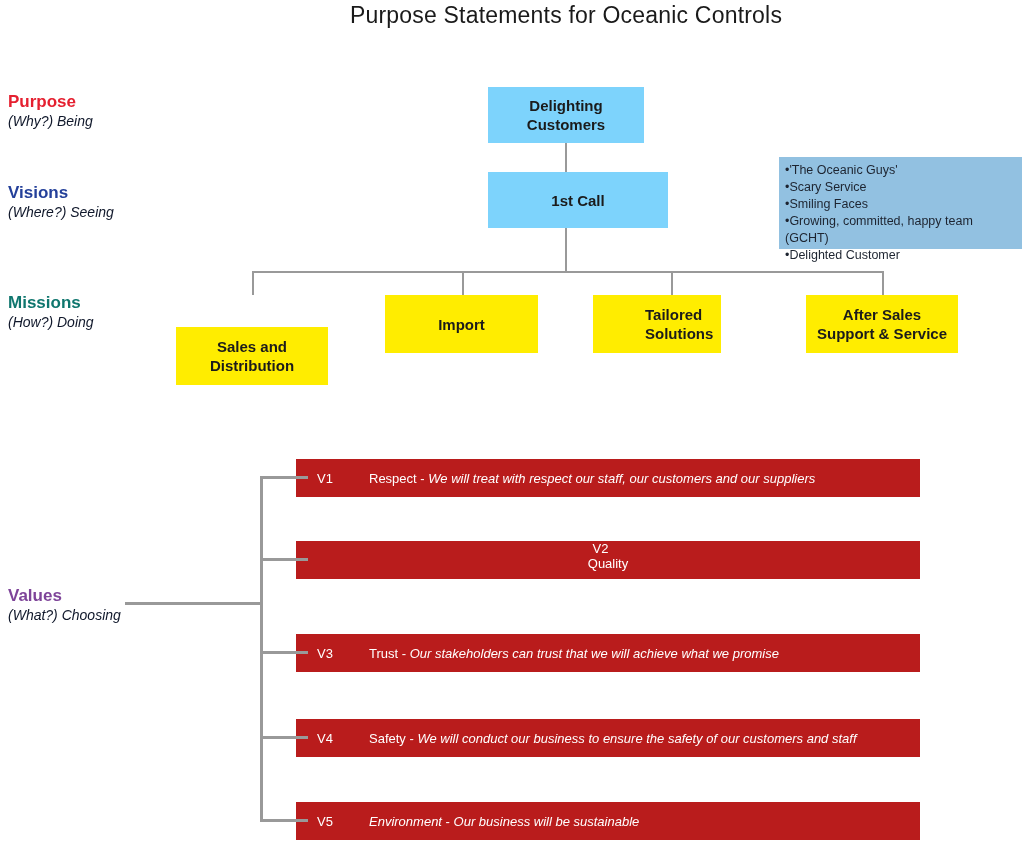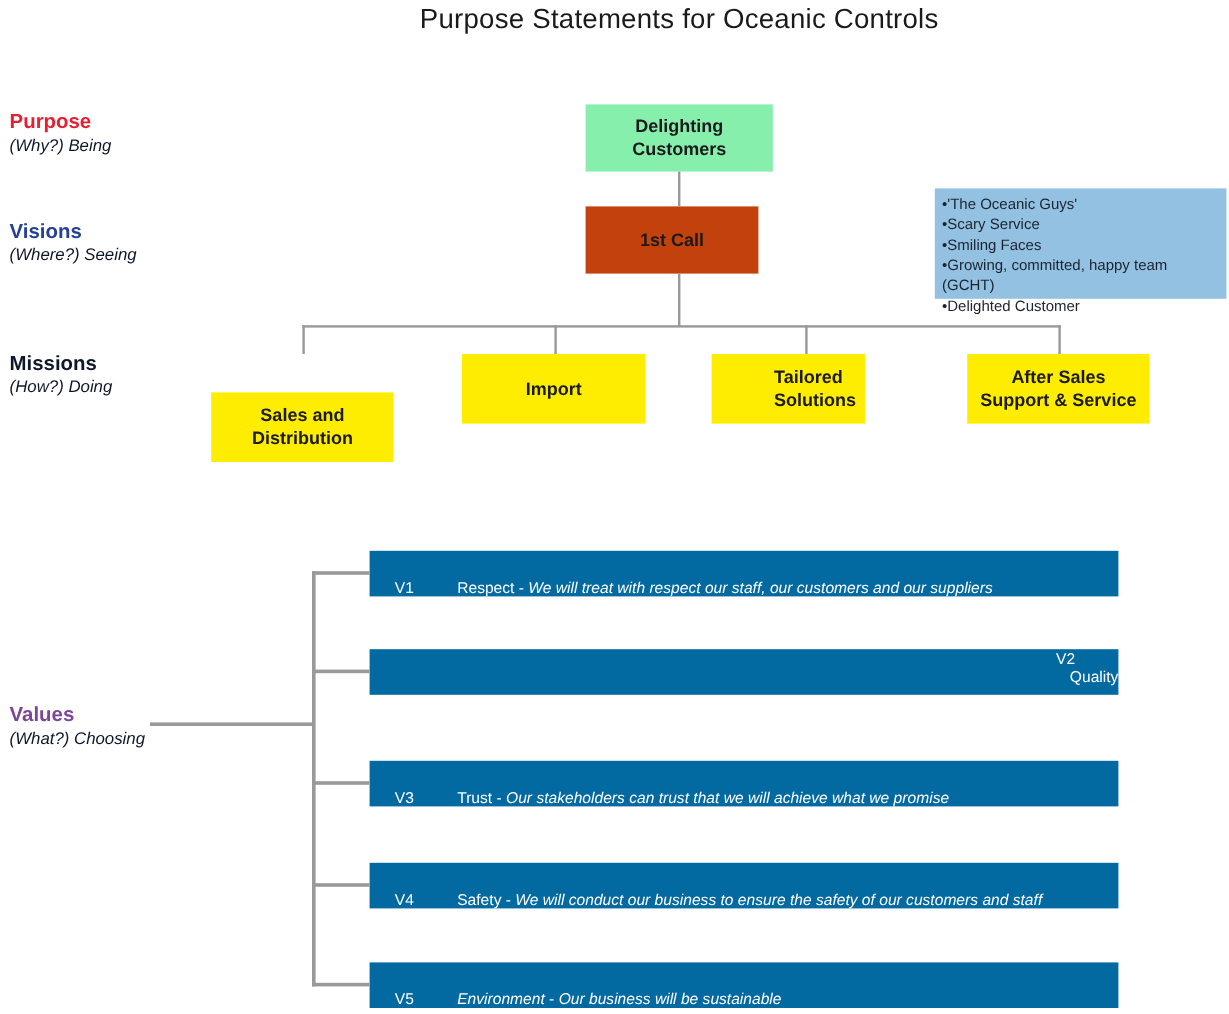--- a/index.html
+++ b/index.html
@@ -24,61 +24,61 @@
     letter-spacing: 0.2px;
   }
   .row-label { position: absolute; left: 8px; }
   .row-label .heading { font-size: 17px; font-weight: bold; line-height: 20px; }
   .row-label .sub { font-size: 14px; color: #0f172a; line-height: 18px; font-style: italic; }
   .lbl-purpose { top: 92px; }
   .lbl-purpose .heading { color: #e52030; }
   .lbl-visions { top: 183px; }
   .lbl-visions .heading { color: #24409a; }
   .lbl-missions { top: 293px; }
-  .lbl-missions .heading { color: #0f172a; }
+  .lbl-missions .heading { color: #0f766e; }
   .lbl-values { top: 586px; }
   .lbl-values .heading { color: #7e4499; }
 
   .node {
     position: absolute;
     display: flex;
     align-items: center;
     justify-content: center;
     text-align: center;
     font-weight: bold;
     font-size: 15px;
     color: #1b1b1b;
     line-height: 19px;
   }
-  .purpose-box { left: 488px; top: 87px; width: 156px; height: 56px; background: #86efac; padding: 0 28px; }
-  .vision-box  { left: 488px; top: 172px; width: 144px; height: 56px; background: #c2410c; }
+  .purpose-box { left: 488px; top: 87px; width: 156px; height: 56px; background: #7dd3fc; padding: 0 28px; }
+  .vision-box  { left: 488px; top: 172px; width: 180px; height: 56px; background: #7dd3fc; }
   .mission-box { top: 295px; height: 58px; background: #ffed00; padding: 0 8px; }
   .m1 { left: 176px; width: 152px; margin-top: 32px; }
   .m2 { left: 385px; width: 153px; }
   .m3 { left: 593px; width: 128px; justify-content: flex-start; text-align: left; padding-left: 52px; }
   .m4 { left: 806px; width: 152px; }
 
   .notes-box {
     position: absolute;
     left: 779px; top: 157px; width: 243px; height: 92px;
     background: #92c1e1;
     padding: 5px 6px 0 6px;
     font-size: 12.5px;
     color: #1d2430;
     line-height: 17px;
   }
   .notes-box .note-item::before { content: "\2022 "; }
 
   .value-bar {
     position: absolute;
-    left: 308px; width: 624px; height: 38px;
-    background: #0369a1;
+    left: 296px; width: 624px; height: 38px;
+    background: #b91c1c;
     color: #ffffff;
     display: flex;
-    align-items: flex-end;
+    align-items: center;
     font-size: 13px;
   }
   .value-bar .vid { margin-left: 21px; width: 52px; flex: 0 0 auto; }
   .value-bar .vname { font-style: normal; }
   .value-bar .vsep { white-space: pre; }
   .value-bar .vdesc { font-style: italic; }
   .v1 { top: 459px; }
   .v2 { top: 541px; flex-direction: column; }
   .v3 { top: 634px; }
   .v4 { top: 719px; }

